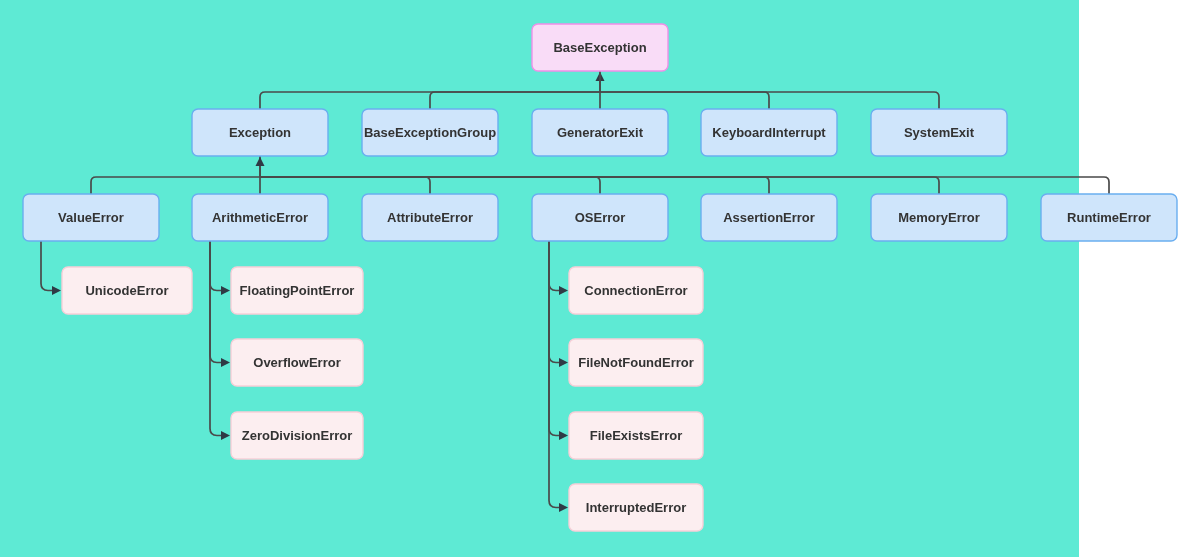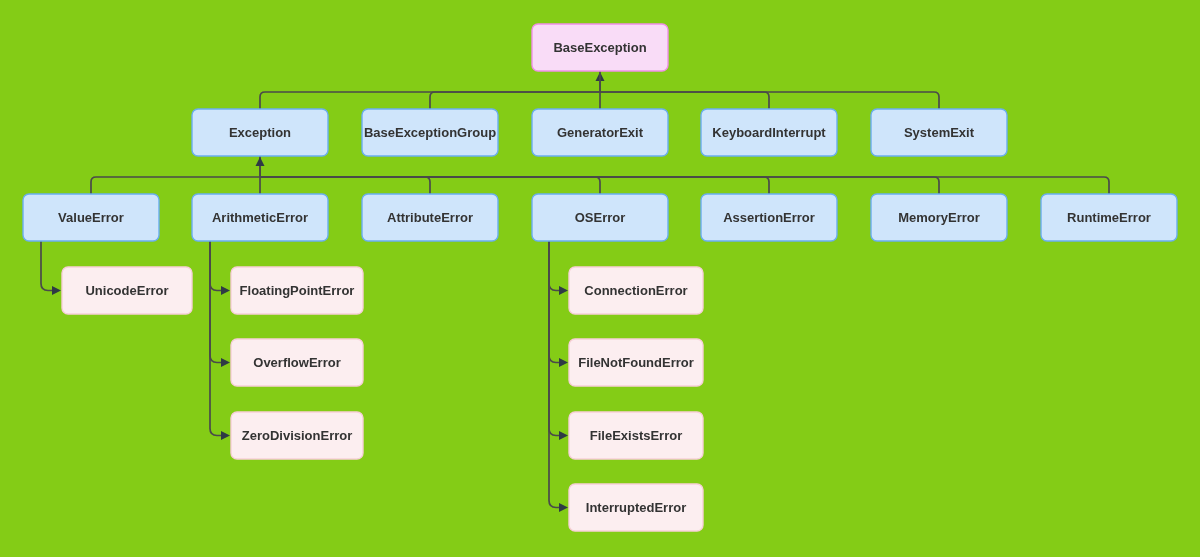--- a/index.html
+++ b/index.html
@@ -8,23 +8,23 @@
     background: #ffffff;
   }
   body {
     width: 1200px;
     height: 557px;
     font-family: "Liberation Sans", sans-serif;
     overflow: hidden;
   }
   #diagram-root {
     position: relative;
-    width: 1200px;
+    width: 1079px;
     height: 557px;
-    background: #84cc16;
+    background: #5eead4;
   }
   svg#hierarchy-svg {
     position: absolute;
     left: 0;
     top: 0;
     width: 1200px;
     height: 557px;
     display: block;
   }
   .node-label {

